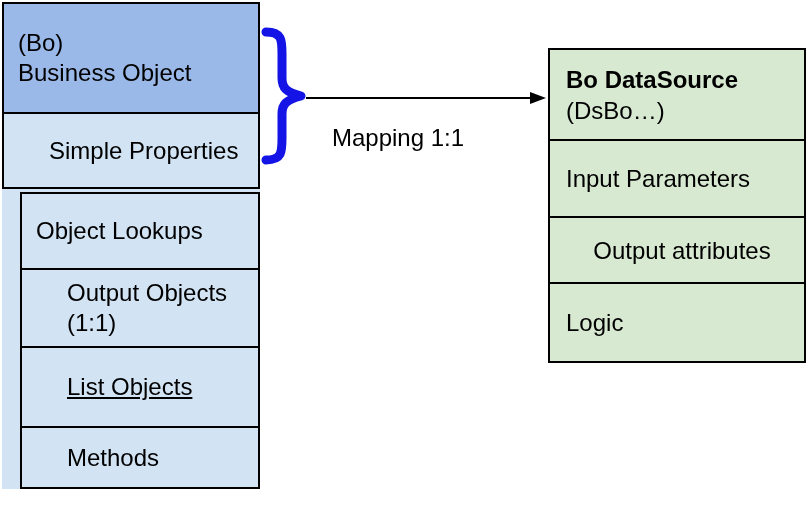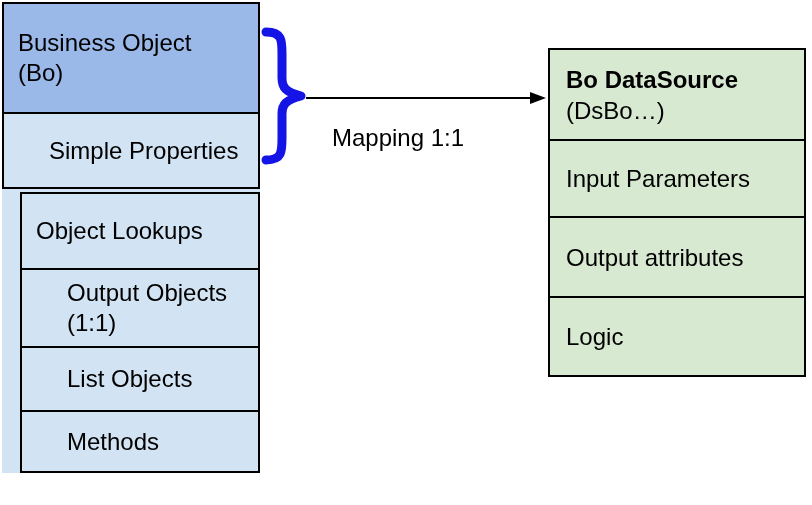--- a/index.html
+++ b/index.html
@@ -48,21 +48,21 @@
     border-top: 2px solid var(--border-black, #000);
     padding-left: 45px;
   }
   .row-emphasis {
     background: var(--header-blue, #9BB9E8);
   }
   .r1 { height: 108px; }
   .r2 { height: 75px; }
   .r3 { height: 74px; }
   .r4 { height: 78px; }
-  .r5 { height: 64px; }
+  .r5 { height: 80px; text-decoration: underline; }
   .r6 { height: 61px; }
   .line { display: block; }
 
   
   .right-table {
     position: absolute;
     left: 548px;
     top: 48px;
     width: 258px;
     border: 2px solid var(--border-black, #000);
@@ -77,21 +77,21 @@
     font-size: 24px;
     line-height: 31px;
     box-sizing: border-box;
     background: var(--row-green, #D8E9D2);
   }
   .grow + .grow {
     border-top: 2px solid var(--border-black, #000);
   }
   .g1 { height: 89px; }
   .g2 { height: 77px; }
-  .g3 { height: 80px; }
+  .g3 { height: 66px; text-align: center; }
   .g4 { height: 79px; }
   .bold { font-weight: bold; }
 
   
   .brace-svg {
     position: absolute;
     left: 256px;
     top: 26px;
     width: 52px;
     height: 140px;
@@ -113,22 +113,22 @@
   }
 </style>
 </head>
 <body>
 
 <div class="canvas">
 
   <div class="left-table">
     <div class="tgroup tgroup-a">
       <div class="row row-emphasis r1">
+        <span class="line">(Bo)</span>
         <span class="line">Business Object</span>
-        <span class="line">(Bo)</span>
       </div>
       <div class="row r2">
         <span class="line">Simple Properties</span>
       </div>
     </div>
     <div class="tgroup tgroup-b">
       <div class="row r3">
         <span class="line">Object Lookups</span>
       </div>
       <div class="row r4">

